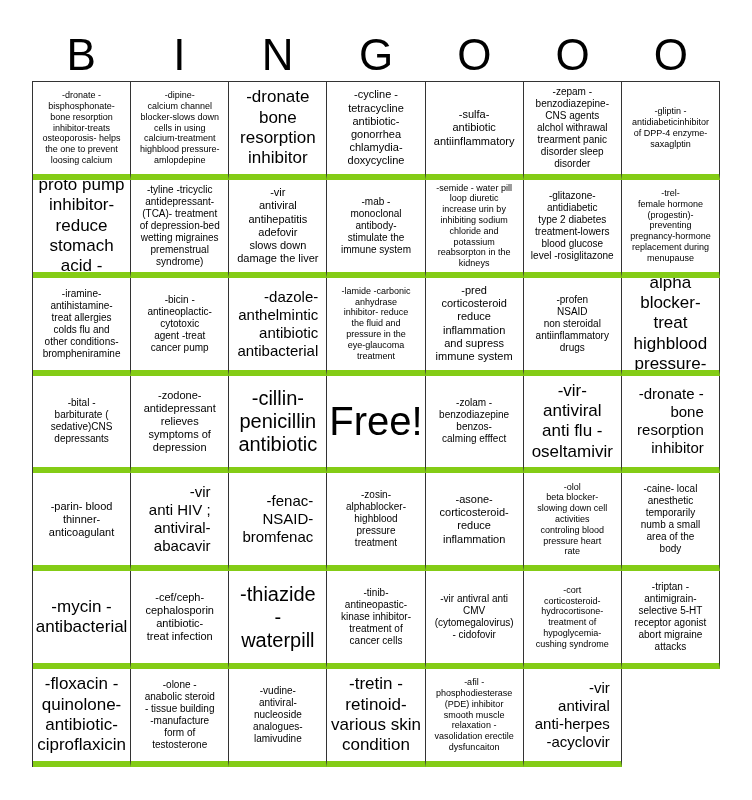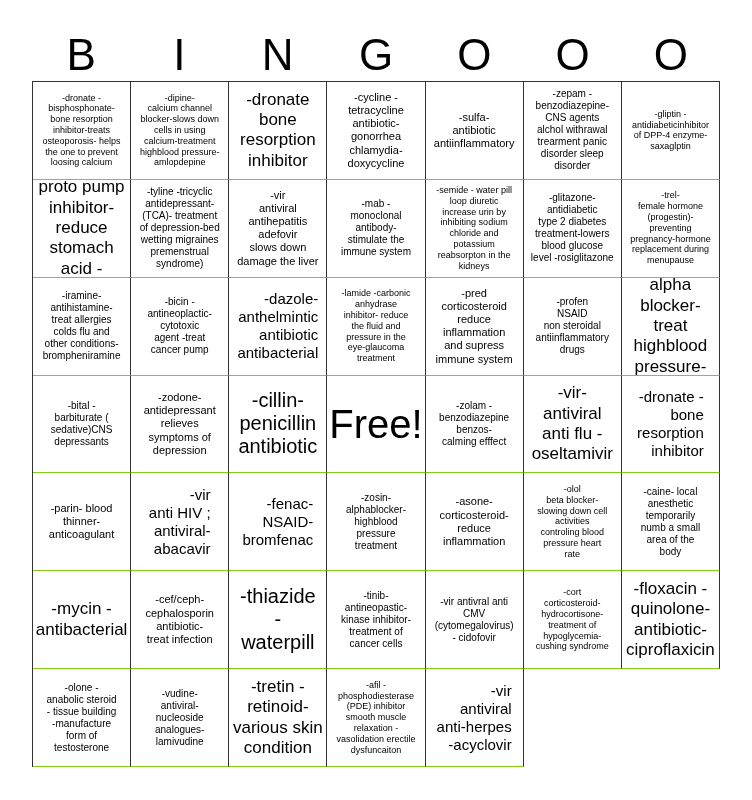--- a/index.html
+++ b/index.html
@@ -1,20 +1,20 @@
 <!DOCTYPE html>
 <html><head>
 <meta charset="utf-8">
 <style>
   html, body { margin:0; padding:0; background:#ffffff; }
   body { width:752px; height:800px; position:relative; overflow:hidden; font-family:"Liberation Sans", sans-serif; color:#000; }
   .header { position:absolute; left:32px; top:30px; width:688px; height:50px; display:grid; grid-template-columns:repeat(7, 1fr); }
   .header .letter { text-align:center; font-size:44px; line-height:50px; font-family:"Liberation Sans", sans-serif; }
   .grid { position:absolute; left:32px; top:81px; width:688px; height:686px; display:grid; grid-template-columns:repeat(7, 1fr); grid-template-rows:repeat(7, 1fr); border-top:1px solid #333; border-left:1px solid #333; box-sizing:border-box; }
-  .cell { border-right:1px solid #333; border-bottom:1px solid #84cc16; display:flex; align-items:center; justify-content:center; text-align:center; padding:2px 3px; box-sizing:border-box; overflow:hidden; line-height:1.2; cursor:pointer; }
+  .cell { border-right:1px solid #333; border-bottom:6px solid #84cc16; display:flex; align-items:center; justify-content:center; text-align:center; padding:2px 3px; box-sizing:border-box; overflow:hidden; line-height:1.2; cursor:pointer; }
   .cell span { white-space:pre-line; }
   .s9 { font-size:9px; }
   .s10 { font-size:10px; }
   .s11 { font-size:11px; }
   .s12 { font-size:10px; }
   .s13 { font-size:17px; }
   .s15 { font-size:15px;text-align:right; }
   .s17 { font-size:17px; line-height:1.2; }
   .s20 { font-size:20px; line-height:1.15; }
   .s40 { font-size:40px; }
@@ -317,20 +317,28 @@
   <div class="cell">
       <span class="s9">-cort
 corticosteroid-
 hydrocortisone-
 treatment of
 hypoglycemia-
 cushing syndrome</span>
     </div>
 
   <div class="cell">
+      <span class="s10">-triptan -
+antimigrain-
+selective 5-HT
+receptor agonist
+abort migraine
+attacks</span>
+    </div>
+  <div class="cell">
       <span class="s13">-floxacin -
 quinolone-
 antibiotic-
 ciproflaxicin</span>
     </div>
   <div class="cell">
       <span class="s10">-olone -
 anabolic steroid
 - tissue building
 -manufacture

